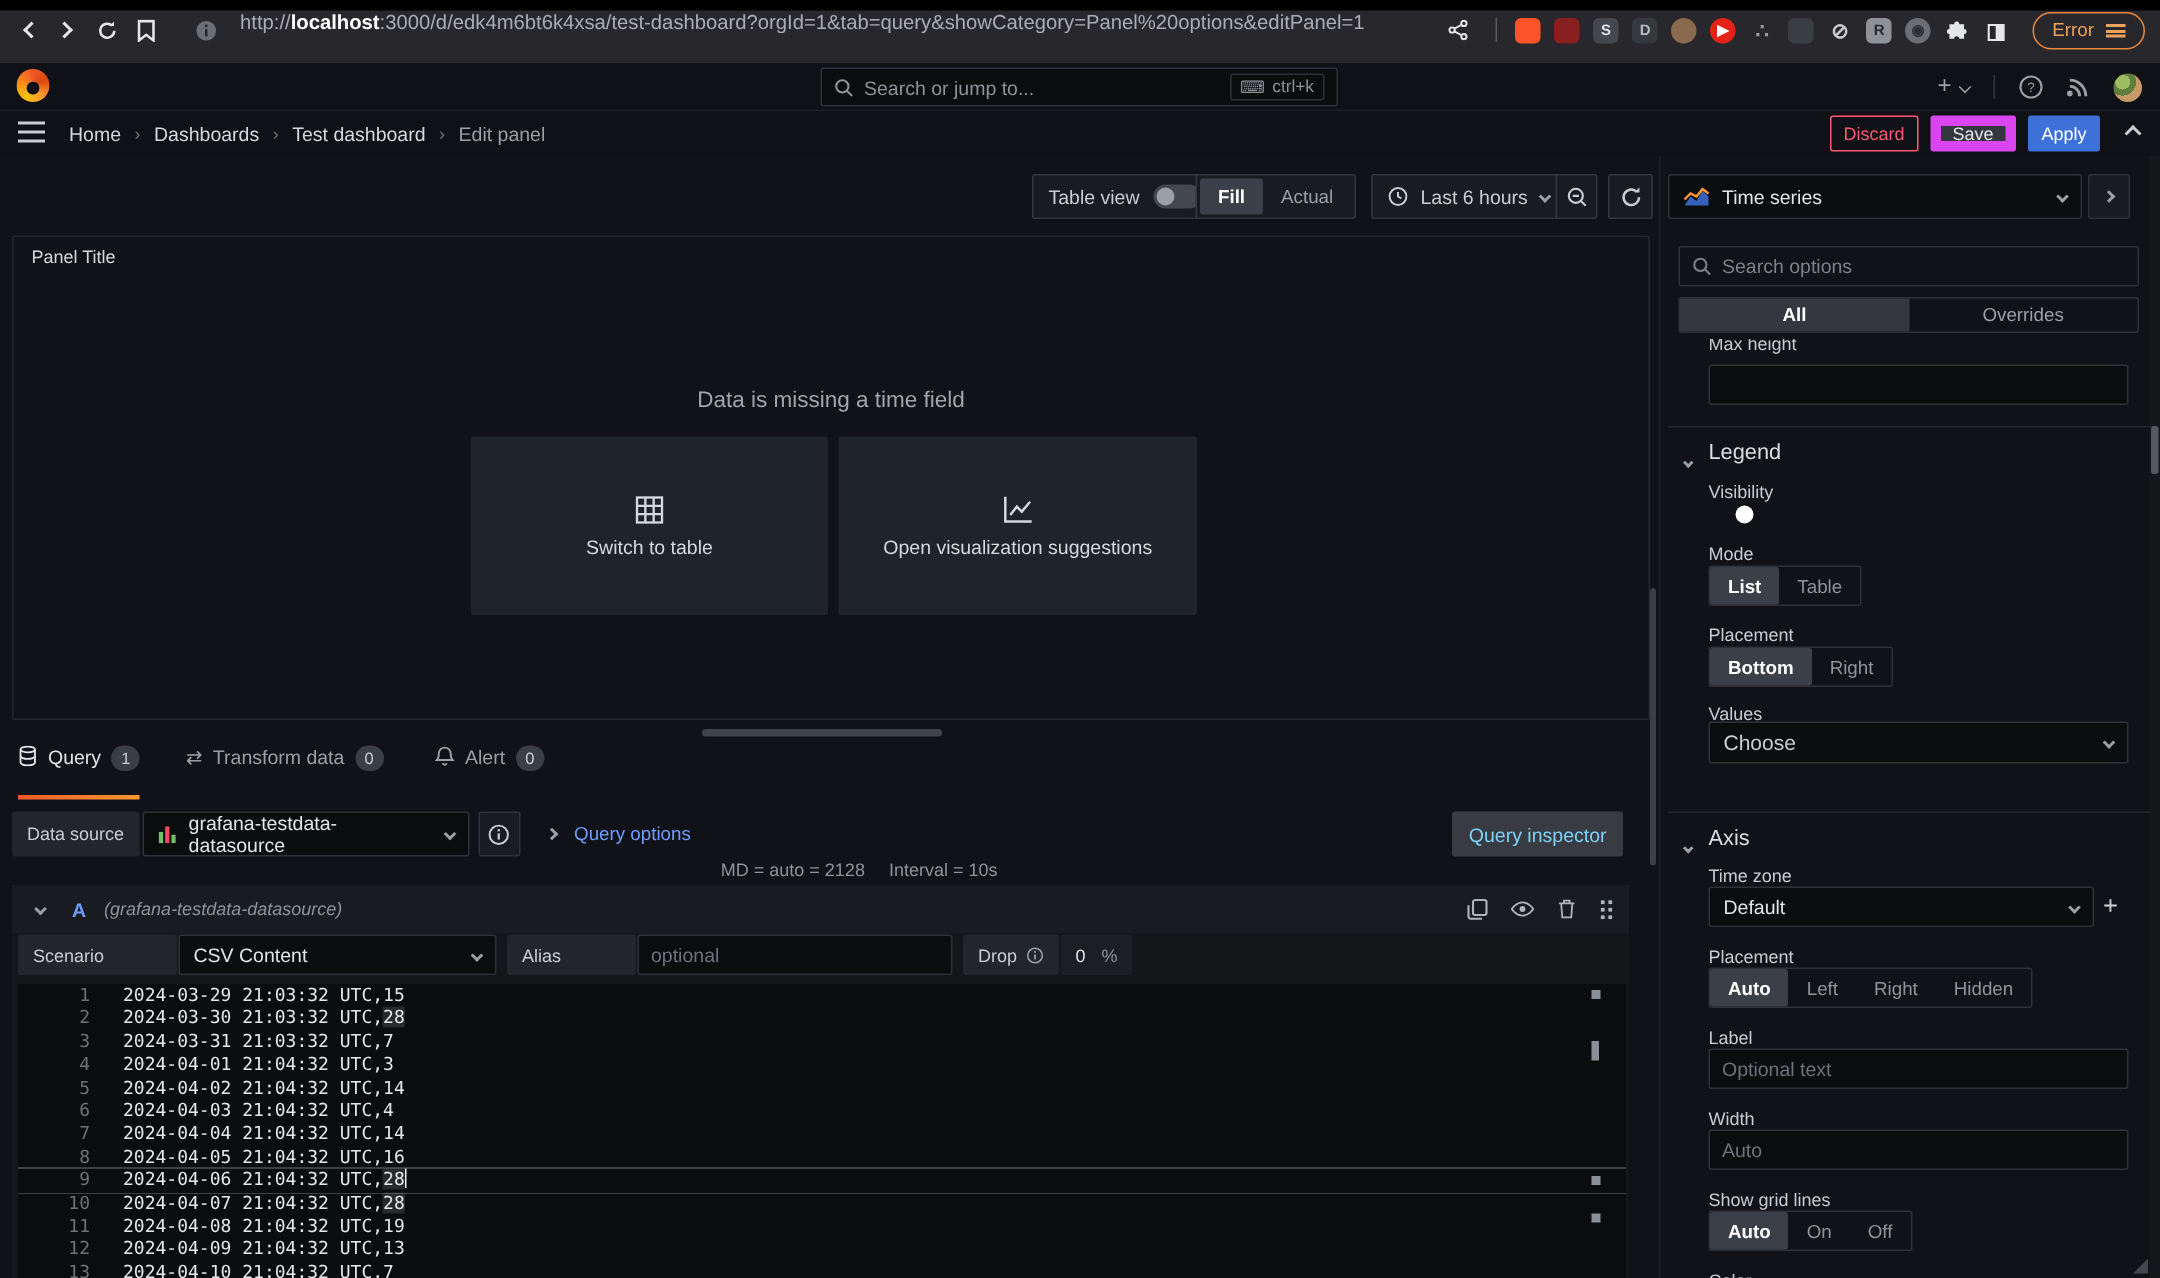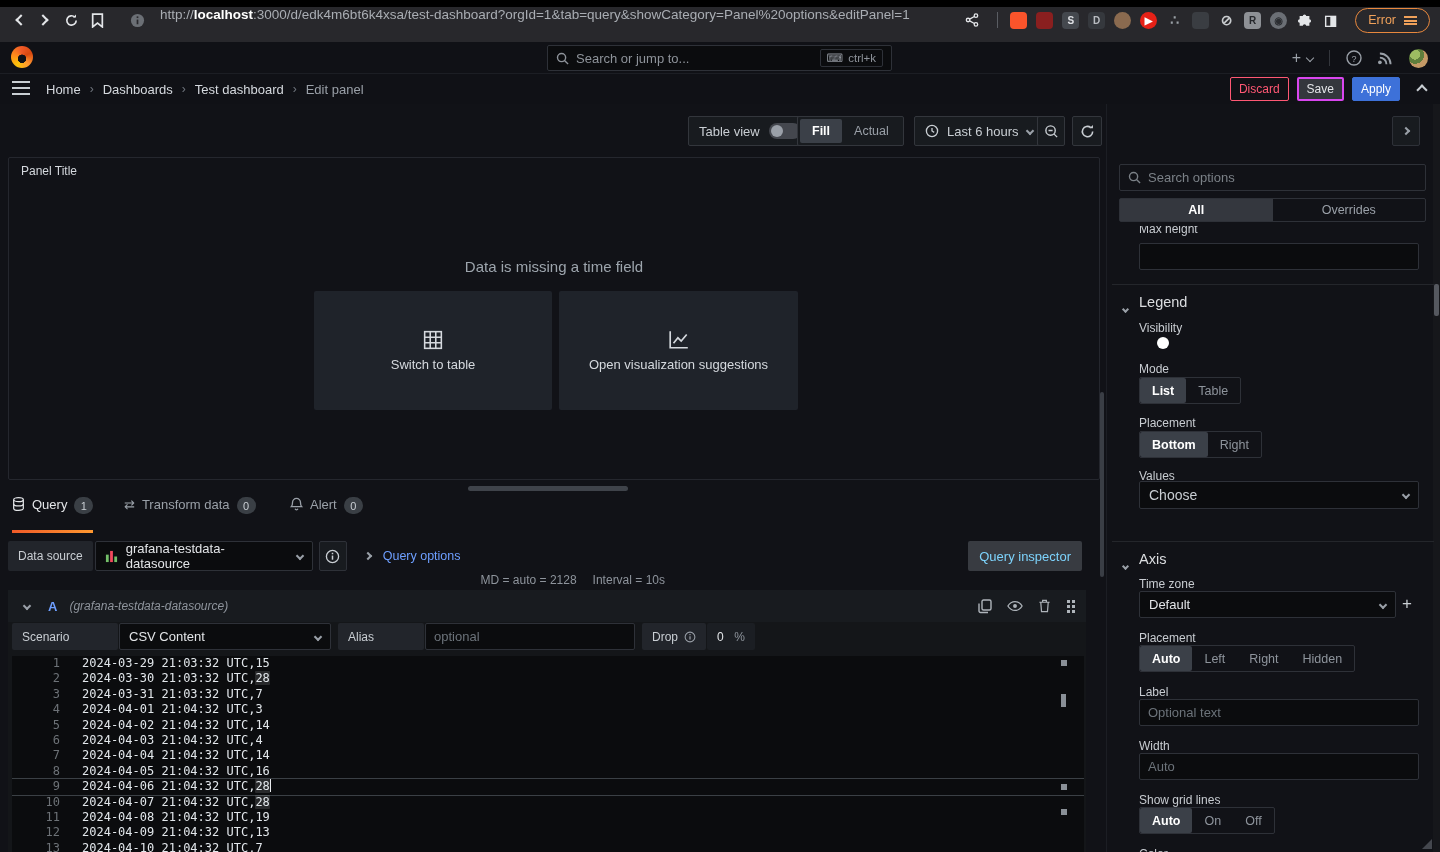--- a/index.html
+++ b/index.html
@@ -59,21 +59,21 @@
   .hamburger::after{ content:""; position:absolute; left:0; top:4px; width:18px; height:2px; background:#c9ced3; }
   .crumbs { position:absolute; left:46px; top:0; height:30px; display:flex; align-items:center;
     gap:9px; font-size:13px; }
   .crumb { color:#d5d9de; }
   .crumb.current { color:#9aa0a8; }
   .crumb-sep { color:#6e747c; font-size:12px; }
   .actions { position:absolute; right:14px; top:3px; display:flex; align-items:center; gap:8px; }
   .btn { height:24px; border-radius:2px; font-size:12px; display:flex; align-items:center;
     padding:0 8px; cursor:default; }
   .btn-discard { color:#ff5874; border:1px solid #ff5874; background:transparent; }
-  .btn-save { color:#e3e5e8; background:#34373d; border:2px solid #d946ef; }
+  .btn-save { color:#e3e5e8; background:#34373d; border:7px solid #d946ef; }
   .btn-apply { color:#fff; background:#3d71d9; border:1px solid #3d71d9; }
   .collapse-up { margin-left:10px; color:#c9ced3; }
   .cv { width:8px; height:8px; border-left:2px solid currentColor; border-bottom:2px solid currentColor; display:inline-block; }
   .cv.up { transform:rotate(135deg); } .cv.down { transform:rotate(-45deg); }
   .cv.right2 { transform:rotate(-135deg); }
 
   
   .tool { background:#181b1f; border:1px solid #33363c; border-radius:2px; height:30px;
     display:flex; align-items:center; color:#c9ced3; font-size:13px; }
   .toggle { width:32px; height:16px; border-radius:9px; background:#44474e; position:relative; }
@@ -512,20 +512,28 @@
       <div class="ruler-mark" style="left:1049px; top:128px"></div>
       <div class="ruler-mark" style="left:1049px; top:153px"></div>
     </div>
   </div>
 
   <div class="pane-divider"></div>
   <div class="pane-scroll-thumb"></div>
   <div class="win-scroll"></div>
   <div class="win-thumb"></div>
 
+  <div class="select-box viz-picker">
+    <svg width="18" height="13" viewBox="0 0 18 13">
+        <path d="M1 12l4-6 4 3 4-7 4 4v6z" fill="#3d71d9" opacity="0.85"></path>
+        <path d="M1 8l4-4 4 2 4-5 4 3" fill="none" stroke="#ff9830" stroke-width="1.6"></path>
+      </svg>
+    <span style="flex:1; font-weight:500">Time series</span>
+    <span class="cv down" style="width:6px;height:6px;color:#9aa0a8"></span>
+  </div>
   <div class="icon-btn viz-next">
     <span class="cv right2" style="width:6px;height:6px"></span>
   </div>
 
   <div class="sb-search">
     <svg width="13" height="13" viewBox="0 0 14 14">
         <circle cx="6" cy="6" r="4.4" fill="none" stroke="#7b8187" stroke-width="1.5"></circle>
         <path d="M9.4 9.4L13 13" stroke="#7b8187" stroke-width="1.5"></path>
       </svg>
     <input placeholder="Search options" style="">

